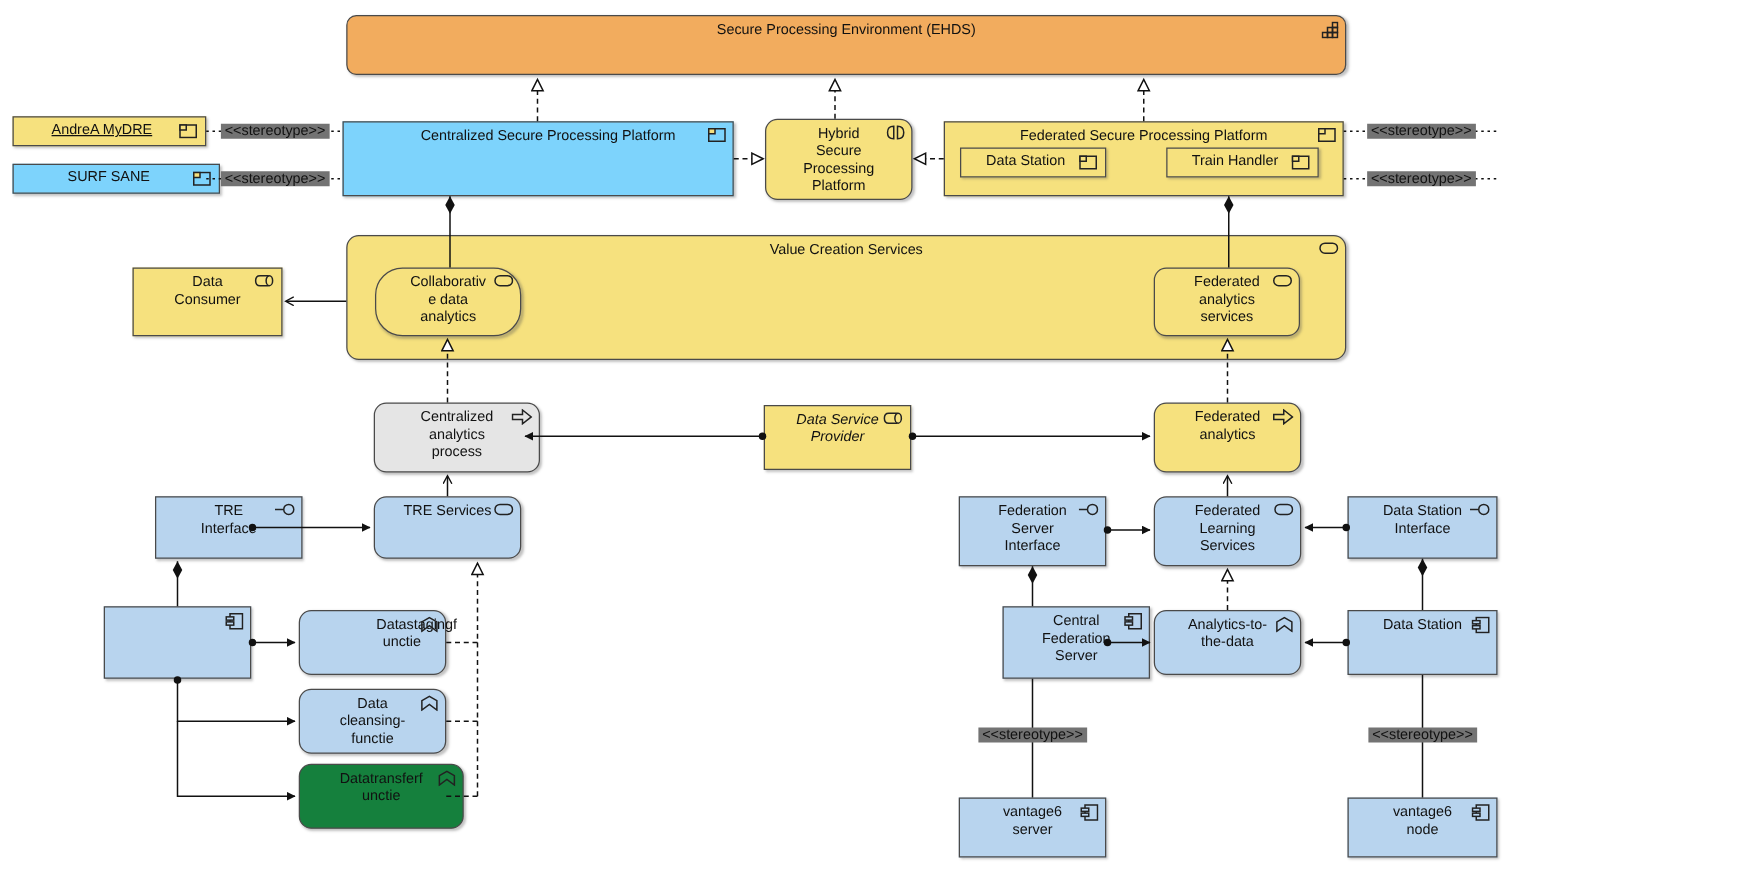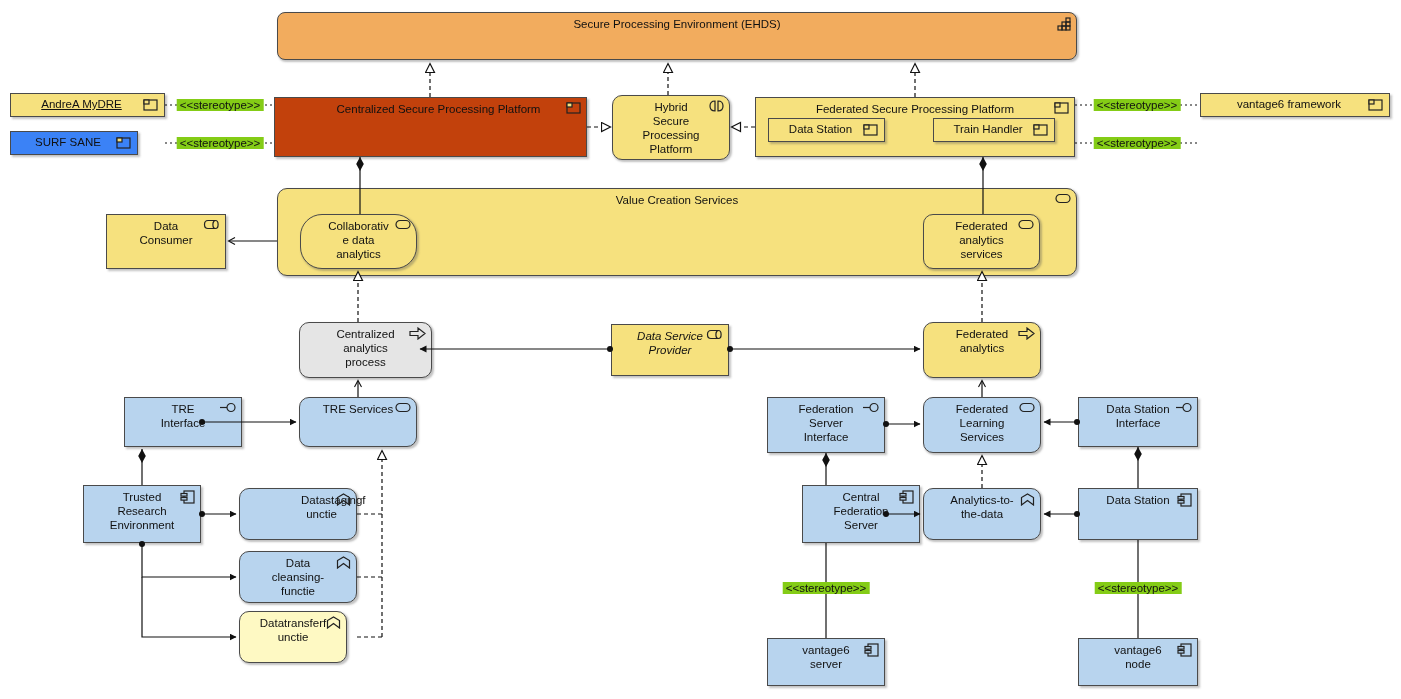--- a/index.html
+++ b/index.html
@@ -5,21 +5,21 @@
   html,body{margin:0;padding:0;background:#fff;}
   #canvas{position:relative;width:1401px;height:699px;background:#ffffff;
     font-family:"Liberation Sans","DejaVu Sans",sans-serif;color:#111;overflow:hidden;}
   .node{position:absolute;box-sizing:border-box;border:1.3px solid #4a4a4a;
     text-align:center;font-size:11.5px;line-height:14px;white-space:pre-line;
     box-shadow:1.5px 1.5px 2px rgba(80,80,80,0.35);z-index:1;}
   .node .lbl{padding:4px 14px 0 14px;}
   .node.small .lbl{padding:0 18px 0 6px;line-height:21px;}
   .node .ic{position:absolute;top:4px;right:5px;line-height:0;}
   .node.small .ic{top:5px;right:6px;}
-  .stlabel{position:absolute;transform:translate(-50%,-50%);background:#84cc16;
+  .stlabel{position:absolute;transform:translate(-50%,-50%);background:#737373;
     font-size:11.5px;padding:0 3px;z-index:6;white-space:nowrap;}
   #edges{position:absolute;left:0;top:0;z-index:5;pointer-events:none;}
 </style>
 </head>
 <body>
 
 <div id="canvas">
   <svg id="edges" width="1401" height="699" viewBox="0 0 1401 699">
     <defs>
       <marker id="mTri" markerUnits="userSpaceOnUse" markerWidth="12" markerHeight="12" refX="9.5" refY="5.5" orient="auto">
@@ -80,21 +80,21 @@
 <div class="node" style="left: 277px; top: 12px; width: 800px; height: 48px; background: rgb(242, 172, 94); border-radius: 8px;"><div class="lbl">Secure Processing Environment (EHDS)</div><span class="ic"><svg width="14" height="14" viewBox="0 0 14 14">
           <g fill="none" stroke="#222" stroke-width="1.2">
             <rect x="9" y="1" width="4" height="4"></rect>
             <rect x="9" y="5" width="4" height="4"></rect>
             <rect x="5" y="5" width="4" height="4"></rect>
             <rect x="9" y="9" width="4" height="4"></rect>
             <rect x="5" y="9" width="4" height="4"></rect>
             <rect x="1" y="9" width="4" height="4"></rect>
           </g>
         </svg></span></div>
-    <div class="node" style="left: 274px; top: 97px; width: 313px; height: 60px; background: #c2410c; border-radius: 0px; padding-left: 16px;"><div class="lbl">Centralized Secure Processing Platform</div><span class="ic"><svg width="15" height="12" viewBox="0 0 15 12">
+    <div class="node" style="left: 274px; top: 97px; width: 313px; height: 60px; background: #7dd3fc; border-radius: 0px; padding-left: 16px;"><div class="lbl">Centralized Secure Processing Platform</div><span class="ic"><svg width="15" height="12" viewBox="0 0 15 12">
           <g stroke="#222" stroke-width="1.2">
             <rect x="1" y="1" width="13" height="10" fill="none"></rect>
             <rect x="1" y="1" width="5" height="4" fill="#F6E17E"></rect>
           </g>
         </svg></span></div>
     <div class="node" style="left: 612px; top: 95px; width: 118px; height: 65px; background: rgb(246, 225, 126); border-radius: 10px;"><div class="lbl">Hybrid
 Secure
 Processing
 Platform</div><span class="ic"><svg width="15" height="12" viewBox="0 0 15 12">
           <g fill="none" stroke="#222" stroke-width="1.2">
@@ -119,33 +119,27 @@
             <rect x="1" y="1" width="13" height="10" fill="none"></rect>
             <rect x="1" y="1" width="5" height="4" fill="#F6E17E"></rect>
           </g>
         </svg></span></div>
     <div class="node small" style="left: 10px; top: 93px; width: 155px; height: 24px; background: rgb(246, 225, 126); border-radius: 0px; text-decoration: underline;"><div class="lbl">AndreA MyDRE</div><span class="ic"><svg width="15" height="12" viewBox="0 0 15 12">
           <g stroke="#222" stroke-width="1.2">
             <rect x="1" y="1" width="13" height="10" fill="none"></rect>
             <rect x="1" y="1" width="5" height="4" fill="#F6E17E"></rect>
           </g>
         </svg></span></div>
-    <div class="node small" style="left: 10px; top: 131px; width: 128px; height: 24px; background: #3b82f6; border-radius: 0px;"><div class="lbl">SURF SANE</div><span class="ic"><svg width="15" height="12" viewBox="0 0 15 12">
-          <g stroke="#222" stroke-width="1.2">
-            <rect x="1" y="1" width="13" height="10" fill="none"></rect>
-            <rect x="1" y="1" width="5" height="4" fill="#F6E17E"></rect>
-          </g>
-        </svg></span></div>
-    <div class="node small" style="left: 1200px; top: 93px; width: 190px; height: 24px; background: rgb(246, 225, 126); border-radius: 0px;"><div class="lbl">vantage6 framework</div><span class="ic"><svg width="15" height="12" viewBox="0 0 15 12">
-          <g stroke="#222" stroke-width="1.2">
-            <rect x="1" y="1" width="13" height="10" fill="none"></rect>
-            <rect x="1" y="1" width="5" height="4" fill="#F6E17E"></rect>
-          </g>
-        </svg></span></div>
-    <div class="node" style="left: 277px; top: 188px; width: 800px; height: 88px; background: rgb(246, 225, 126); border-radius: 10px;"><div class="lbl">Value Creation Services</div><span class="ic"><svg width="16" height="11" viewBox="0 0 16 11">
+    <div class="node small" style="left: 10px; top: 131px; width: 166px; height: 24px; background: #7dd3fc; border-radius: 0px;"><div class="lbl">SURF SANE</div><span class="ic"><svg width="15" height="12" viewBox="0 0 15 12">
+          <g stroke="#222" stroke-width="1.2">
+            <rect x="1" y="1" width="13" height="10" fill="none"></rect>
+            <rect x="1" y="1" width="5" height="4" fill="#F6E17E"></rect>
+          </g>
+        </svg></span></div>
+    <div class="node" style="left: 277px; top: 188px; width: 800px; height: 100px; background: rgb(246, 225, 126); border-radius: 10px;"><div class="lbl">Value Creation Services</div><span class="ic"><svg width="16" height="11" viewBox="0 0 16 11">
           <rect x="1" y="1.5" width="14" height="8" rx="4" fill="none" stroke="#222" stroke-width="1.2"></rect>
         </svg></span></div>
     <div class="node" style="left: 300px; top: 214px; width: 117px; height: 55px; background: rgb(246, 225, 126); border-radius: 22px;"><div class="lbl">Collaborativ
 e data
 analytics</div><span class="ic"><svg width="16" height="11" viewBox="0 0 16 11">
           <rect x="1" y="1.5" width="14" height="8" rx="4" fill="none" stroke="#222" stroke-width="1.2"></rect>
         </svg></span></div>
     <div class="node" style="left: 923px; top: 214px; width: 117px; height: 55px; background: rgb(246, 225, 126); border-radius: 10px;"><div class="lbl">Federated
 analytics
 services</div><span class="ic"><svg width="16" height="11" viewBox="0 0 16 11">
@@ -197,39 +191,37 @@
 Services</div><span class="ic"><svg width="16" height="11" viewBox="0 0 16 11">
           <rect x="1" y="1.5" width="14" height="8" rx="4" fill="none" stroke="#222" stroke-width="1.2"></rect>
         </svg></span></div>
     <div class="node" style="left: 1078px; top: 397px; width: 120px; height: 50px; background: rgb(184, 212, 238); border-radius: 0px;"><div class="lbl">Data Station
 Interface</div><span class="ic"><svg width="16" height="11" viewBox="0 0 16 11">
           <g fill="none" stroke="#222" stroke-width="1.2">
             <line x1="0" y1="5.5" x2="7" y2="5.5"></line>
             <circle cx="11" cy="5.5" r="4"></circle>
           </g>
         </svg></span></div>
-    <div class="node" style="left: 83px; top: 485px; width: 118px; height: 58px; background: rgb(184, 212, 238); border-radius: 0px;"><div class="lbl">Trusted
-Research
-Environment</div><span class="ic"><svg width="15" height="14" viewBox="0 0 15 14">
+    <div class="node" style="left: 83px; top: 485px; width: 118px; height: 58px; background: rgb(184, 212, 238); border-radius: 0px;"><span class="ic"><svg width="15" height="14" viewBox="0 0 15 14">
           <g stroke="#222" stroke-width="1.2">
             <rect x="4" y="1" width="10" height="12" fill="none"></rect>
             <rect x="1" y="3.5" width="6" height="2.6" fill="#B8D4EE"></rect>
             <rect x="1" y="7.5" width="6" height="2.6" fill="#B8D4EE"></rect>
           </g>
         </svg></span></div>
     <div class="node" style="left: 239px; top: 488px; width: 118px; height: 52px; background: rgb(184, 212, 238); border-radius: 10px; padding-left: 47px;"><div class="lbl">Datastagingf
 unctie</div><span class="ic"><svg width="15" height="13" viewBox="0 0 15 13">
           <path d="M1.5,12 V4.5 L7.5,1 L13.5,4.5 V12 L7.5,7.5 Z" fill="none" stroke="#222" stroke-width="1.2"></path>
         </svg></span></div>
     <div class="node" style="left: 239px; top: 551px; width: 118px; height: 52px; background: rgb(184, 212, 238); border-radius: 10px;"><div class="lbl">Data
 cleansing-
 functie</div><span class="ic"><svg width="15" height="13" viewBox="0 0 15 13">
           <path d="M1.5,12 V4.5 L7.5,1 L13.5,4.5 V12 L7.5,7.5 Z" fill="none" stroke="#222" stroke-width="1.2"></path>
         </svg></span></div>
-    <div class="node" style="left: 239px; top: 611px; width: 108px; height: 52px; background: #fef9c3; border-radius: 10px;"><div class="lbl">Datatransferf
+    <div class="node" style="left: 239px; top: 611px; width: 132px; height: 52px; background: #15803d; border-radius: 10px;"><div class="lbl">Datatransferf
 unctie</div><span class="ic"><svg width="15" height="13" viewBox="0 0 15 13">
           <path d="M1.5,12 V4.5 L7.5,1 L13.5,4.5 V12 L7.5,7.5 Z" fill="none" stroke="#222" stroke-width="1.2"></path>
         </svg></span></div>
     <div class="node" style="left: 767px; top: 485px; width: 118px; height: 58px; background: rgb(184, 212, 238); border-radius: 0px; margin-left: 35px;"><div class="lbl">Central
 Federation
 Server</div><span class="ic"><svg width="15" height="14" viewBox="0 0 15 14">
           <g stroke="#222" stroke-width="1.2">
             <rect x="4" y="1" width="10" height="12" fill="none"></rect>
             <rect x="1" y="3.5" width="6" height="2.6" fill="#B8D4EE"></rect>
             <rect x="1" y="7.5" width="6" height="2.6" fill="#B8D4EE"></rect>

